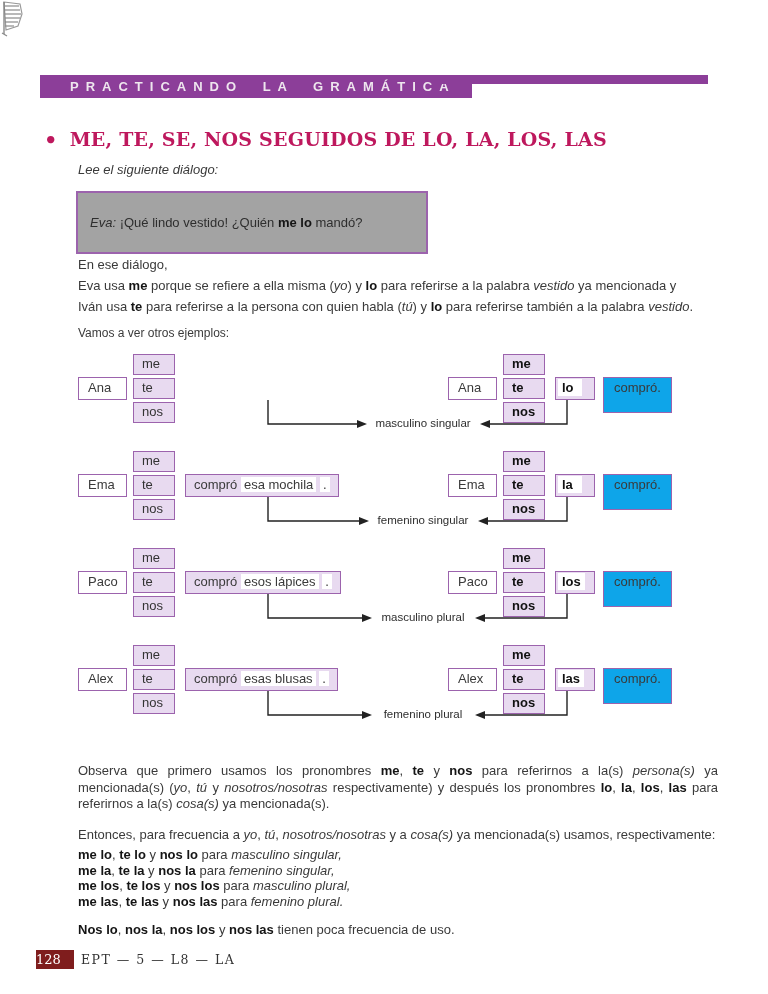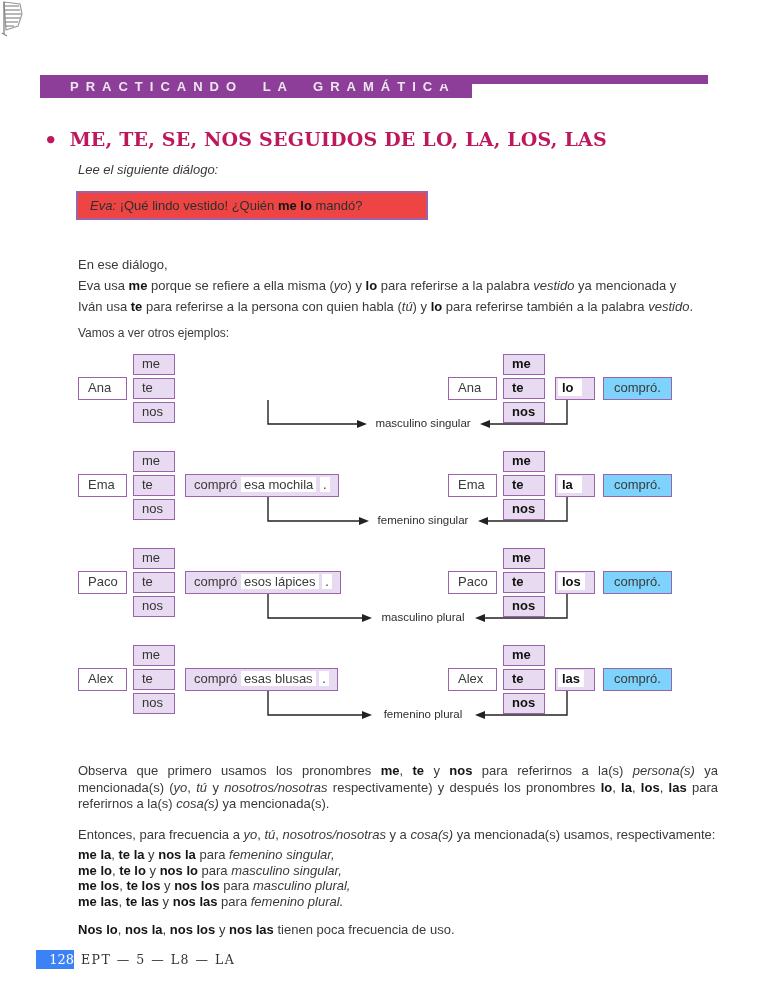--- a/index.html
+++ b/index.html
@@ -21,53 +21,53 @@
 
   
   .title{left:44px;top:127px;font-family:"DejaVu Serif",serif;font-weight:700;
          font-size:19px;color:#be185d;letter-spacing:0.2px;white-space:nowrap;}
   .title .bullet{font-size:21px;margin-right:12px;vertical-align:-1px;}
 
   .lead{left:78px;top:162px;font-size:13px;font-style:italic;}
 
   
   .dialog{left:76px;top:191px;width:352px;box-sizing:border-box;border:2px solid #9C63AD;
-          background:#ef4444;padding:3px 12px;font-size:13px;line-height:19px;color:#2e2e2e;}
+          background:#a3a3a3;padding:20px 12px;font-size:13px;line-height:19px;color:#2e2e2e;}
 
   .expl{left:78px;top:254px;width:648px;font-size:13px;line-height:21px;}
   .vamos{left:78px;top:326px;font-size:12px;}
 
   
   .ex-row{left:0;width:768px;height:84px;}
   .box{position:absolute;box-sizing:border-box;border:1.5px solid #9C63AD;font-size:13px;}
   .namebox{width:49px;height:23px;top:23px;background:#fff;padding:2px 0 0 9px;}
   .stack{position:absolute;top:0;width:42px;}
   .cell{box-sizing:border-box;border:1.5px solid #9C63AD;background:#E8DAF0;
         width:42px;height:21px;margin-bottom:3px;font-size:13px;padding:1px 0 0 8px;color:#333;}
   .stack.bold .cell{font-weight:700;color:#111;}
   .l-name{left:78px;} .l-stack{left:133px;}
   .sentbox{left:185px;top:23px;height:23px;background:#E8DAF0;padding:2px 8px 0 8px;white-space:nowrap;}
   .r-name{left:448px;} .r-stack{left:503px;}
   .objbox{left:555px;top:23px;width:40px;height:23px;background:#E8DAF0;padding:1px 0 0 2px;}
   .objbox .patch{display:inline-block;background:#fff;min-width:16px;padding:1px 4px 1px 4px;
                  font-weight:700;color:#111;line-height:15px;}
-  .verbbox{left:603px;top:23px;height:23px;background:#7dd3fc;padding:2px 10px 0 10px;white-space:nowrap;}
+  .verbbox{left:603px;top:23px;height:36px;background:#0ea5e9;padding:2px 10px 0 10px;white-space:nowrap;}
   .connector{position:absolute;left:0;top:46px;width:768px;height:30px;}
   .glabel{position:absolute;left:423px;top:63px;transform:translateX(-50%);
           font-size:11.5px;color:#2e2e2e;white-space:nowrap;}
 
   
   .observa{left:78px;top:763px;width:640px;font-size:13px;line-height:16.5px;text-align:justify;}
   .entonces{left:78px;top:827px;width:648px;font-size:13px;line-height:15px;}
   .combos{left:78px;top:847px;font-size:13px;line-height:15.5px;}
   .note{left:78px;top:922px;font-size:13px;}
 
   
-  .pagenum{left:36px;top:950px;width:38px;height:19px;background:#3b82f6;color:#fff;
-           font-family:"DejaVu Serif",serif;font-size:13px;text-align:right;line-height:19px;}
+  .pagenum{left:36px;top:950px;width:38px;height:19px;background:#7f1d1d;color:#fff;
+           font-family:"DejaVu Serif",serif;font-size:13px;text-align:left;line-height:19px;}
   .edition{left:81px;top:951px;font-family:"DejaVu Serif",serif;font-size:12.5px;
            letter-spacing:1.5px;color:#333;line-height:18px;}
 </style>
 </head>
 <body>
 
 <div class="page">
 
   <svg class="abs corner" width="28" height="44" viewBox="0 0 28 44">
     <g stroke="#8a8a8a" stroke-width="1.2" fill="none">
@@ -209,22 +209,22 @@
       <polygon points="485,20 485,28 475,24" fill="#222"></polygon>
     </svg>
     <div class="glabel">femenino plural</div>
   </div>
 
   <div class="abs observa"><span>Observa que primero usamos los pronombres </span><span class="b">me</span><span>, </span><span class="b">te</span><span> y </span><span class="b">nos</span><span> para referirnos a la(s) </span><span class="i">persona(s)</span><span> ya mencionada(s) (</span><span class="i">yo</span><span>, </span><span class="i">tú</span><span> y </span><span class="i">nosotros/nosotras</span><span> respectivamente) y después los pronombres </span><span class="b">lo</span><span>, </span><span class="b">la</span><span>, </span><span class="b">los</span><span>, </span><span class="b">las</span><span> para referirnos a la(s) </span><span class="i">cosa(s)</span><span> ya mencionada(s).</span></div>
 
   <div class="abs entonces"><span>Entonces, para frecuencia a </span><span class="i">yo</span><span>, </span><span class="i">tú</span><span>, </span><span class="i">nosotros/nosotras</span><span> y a </span><span class="i">cosa(s)</span><span> ya mencionada(s) usamos, respectivamente:</span></div>
 
   <div class="abs combos">
+    <div><span class="b">me lo</span><span>, </span><span class="b">te lo</span><span> y </span><span class="b">nos lo</span><span> para </span><span class="i">masculino singular,</span></div>
     <div><span class="b">me la</span><span>, </span><span class="b">te la</span><span> y </span><span class="b">nos la</span><span> para </span><span class="i">femenino singular,</span></div>
-    <div><span class="b">me lo</span><span>, </span><span class="b">te lo</span><span> y </span><span class="b">nos lo</span><span> para </span><span class="i">masculino singular,</span></div>
     <div><span class="b">me los</span><span>, </span><span class="b">te los</span><span> y </span><span class="b">nos los</span><span> para </span><span class="i">masculino plural,</span></div>
     <div><span class="b">me las</span><span>, </span><span class="b">te las</span><span> y </span><span class="b">nos las</span><span> para </span><span class="i">femenino plural.</span></div>
   </div>
 
   <div class="abs note"><span class="b">Nos lo</span><span>, </span><span class="b">nos la</span><span>, </span><span class="b">nos los</span><span> y </span><span class="b">nos las</span><span> tienen poca frecuencia de uso.</span></div>
 
   <div class="abs pagenum">128</div>
   <div class="abs edition">EPT — 5 — L8 — LA</div>
 
 </div>

